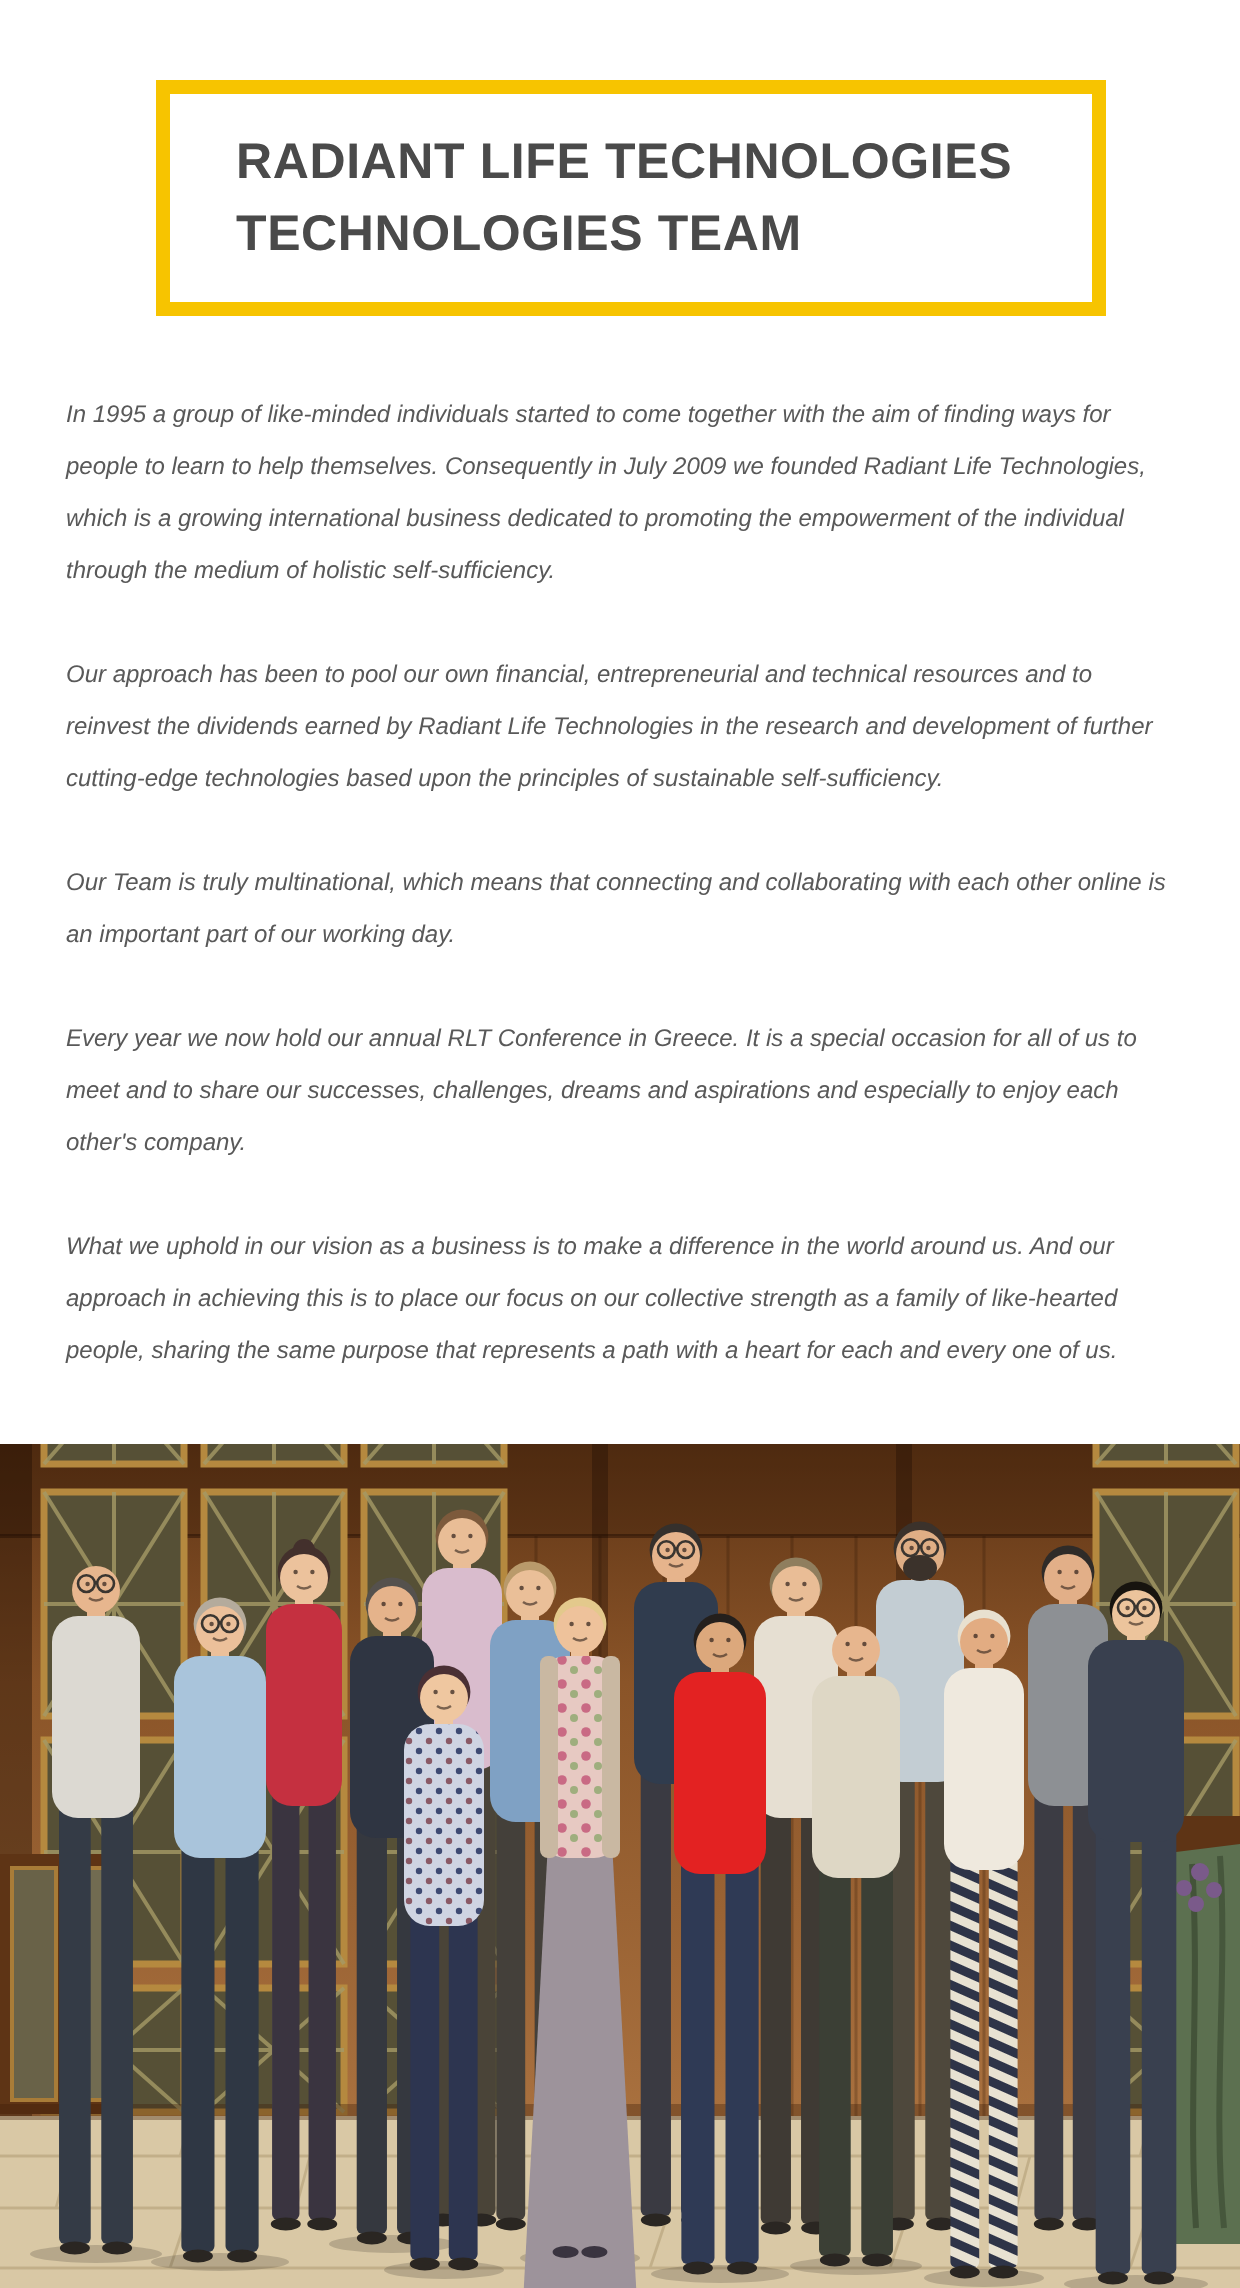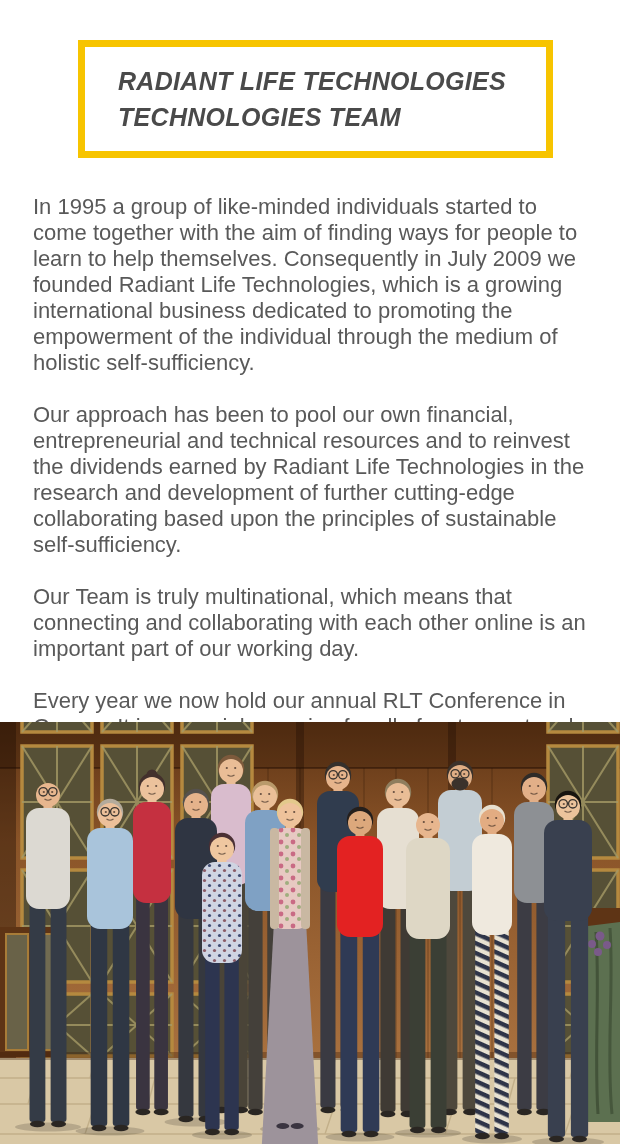--- a/index.html
+++ b/index.html
@@ -18,30 +18,30 @@
     border:7px solid var(--accent,#F7C400);
     background:#ffffff;
     display:flex;align-items:center;
   }
   .title-box h1{
     margin:0;padding-left:33px;
     font-size:25px;line-height:36px;
     font-weight:600;
     letter-spacing:.3px;
     color:var(--title-color,#4D4D4D);
-    font-style:italic;
   }
   .content{
     position:absolute;
     left:33px;top:194px;width:554px;
   }
   .content p{
     margin:0 0 26px 0;
-    font-size:22px;line-height:26px;
+    font-size:12px;line-height:26px;
     color:var(--text-color,#595959);
+    font-style:italic;
   }
   .photo{
     position:absolute;
     left:0;top:722px;width:620px;height:422px;
   }
   .photo svg{display:block;width:620px;height:422px;}
 </style>
 </head>
 <body>
 
@@ -49,21 +49,21 @@
 
   <div class="title-box">
     <h1>
       <span>RADIANT LIFE TECHNOLOGIES</span><br>
       <span>TECHNOLOGIES TEAM</span>
     </h1>
   </div>
 
   <div class="content">
     <p>In 1995 a group of like-minded individuals started to come together with the aim of finding ways for people to learn to help themselves. Consequently in July 2009 we founded Radiant Life Technologies, which is a growing international business dedicated to promoting the empowerment of the individual through the medium of holistic self-sufficiency.</p>
-    <p>Our approach has been to pool our own financial, entrepreneurial and technical resources and to reinvest the dividends earned by Radiant Life Technologies in the research and development of further cutting-edge collaborating based upon the principles of sustainable self-sufficiency.</p>
+    <p>Our approach has been to pool our own financial, entrepreneurial and technical resources and to reinvest the dividends earned by Radiant Life Technologies in the research and development of further cutting-edge technologies based upon the principles of sustainable self-sufficiency.</p>
     <p>Our Team is truly multinational, which means that connecting and collaborating with each other online is an important part of our working day.</p>
     <p>Every year we now hold our annual RLT Conference in Greece. It is a special occasion for all of us to meet and to share our successes, challenges, dreams and aspirations and especially to enjoy each other's company.</p>
     <p>What we uphold in our vision as a business is to make a difference in the world around us. And our approach in achieving this is to place our focus on our collective strength as a family of like-hearted people, sharing the same purpose that represents a path with a heart for each and every one of us.</p>
   </div>
 
   <div class="photo">
     <svg viewBox="0 0 620 422" xmlns="http://www.w3.org/2000/svg">
       <defs>
         <linearGradient id="woodgrad" x1="0" y1="0" x2="0" y2="1">
           <stop offset="0" stop-color="var(--wood-dark,#5e3415)"></stop>

